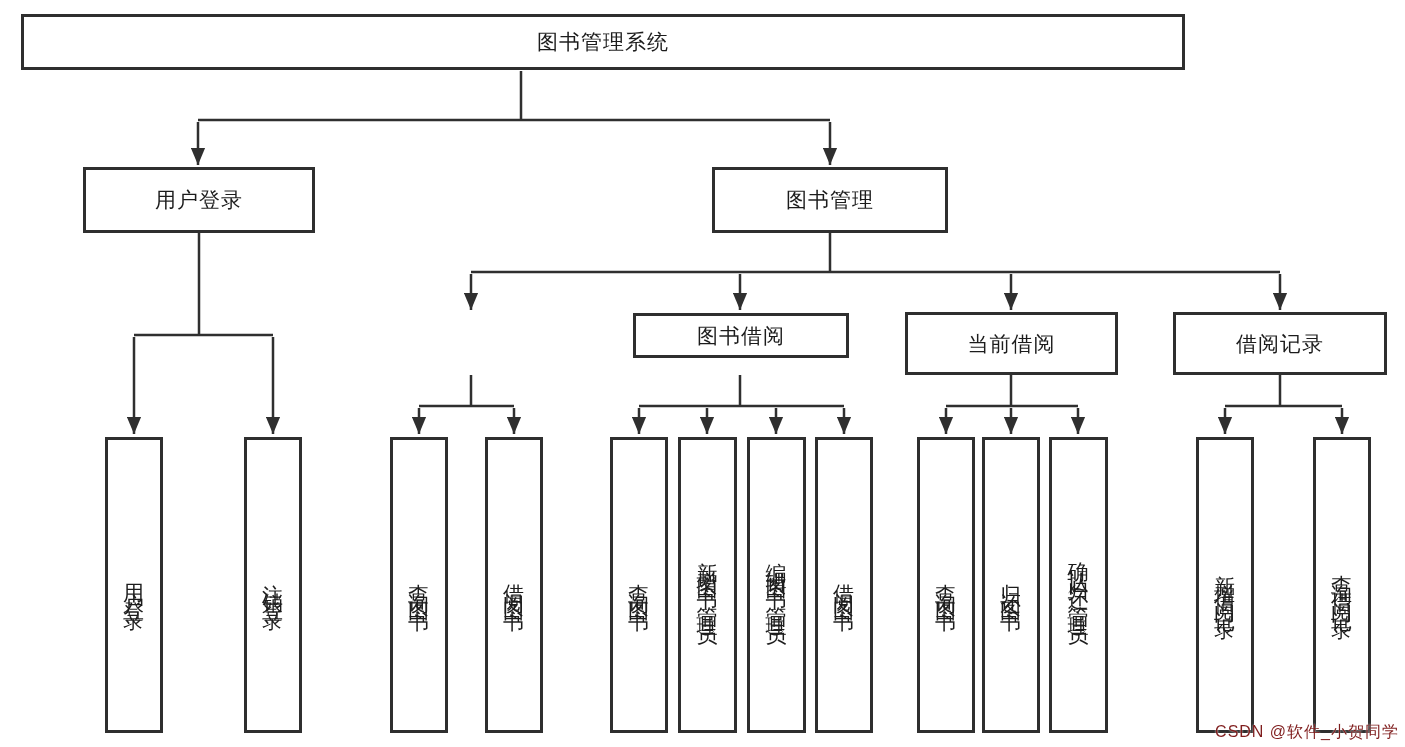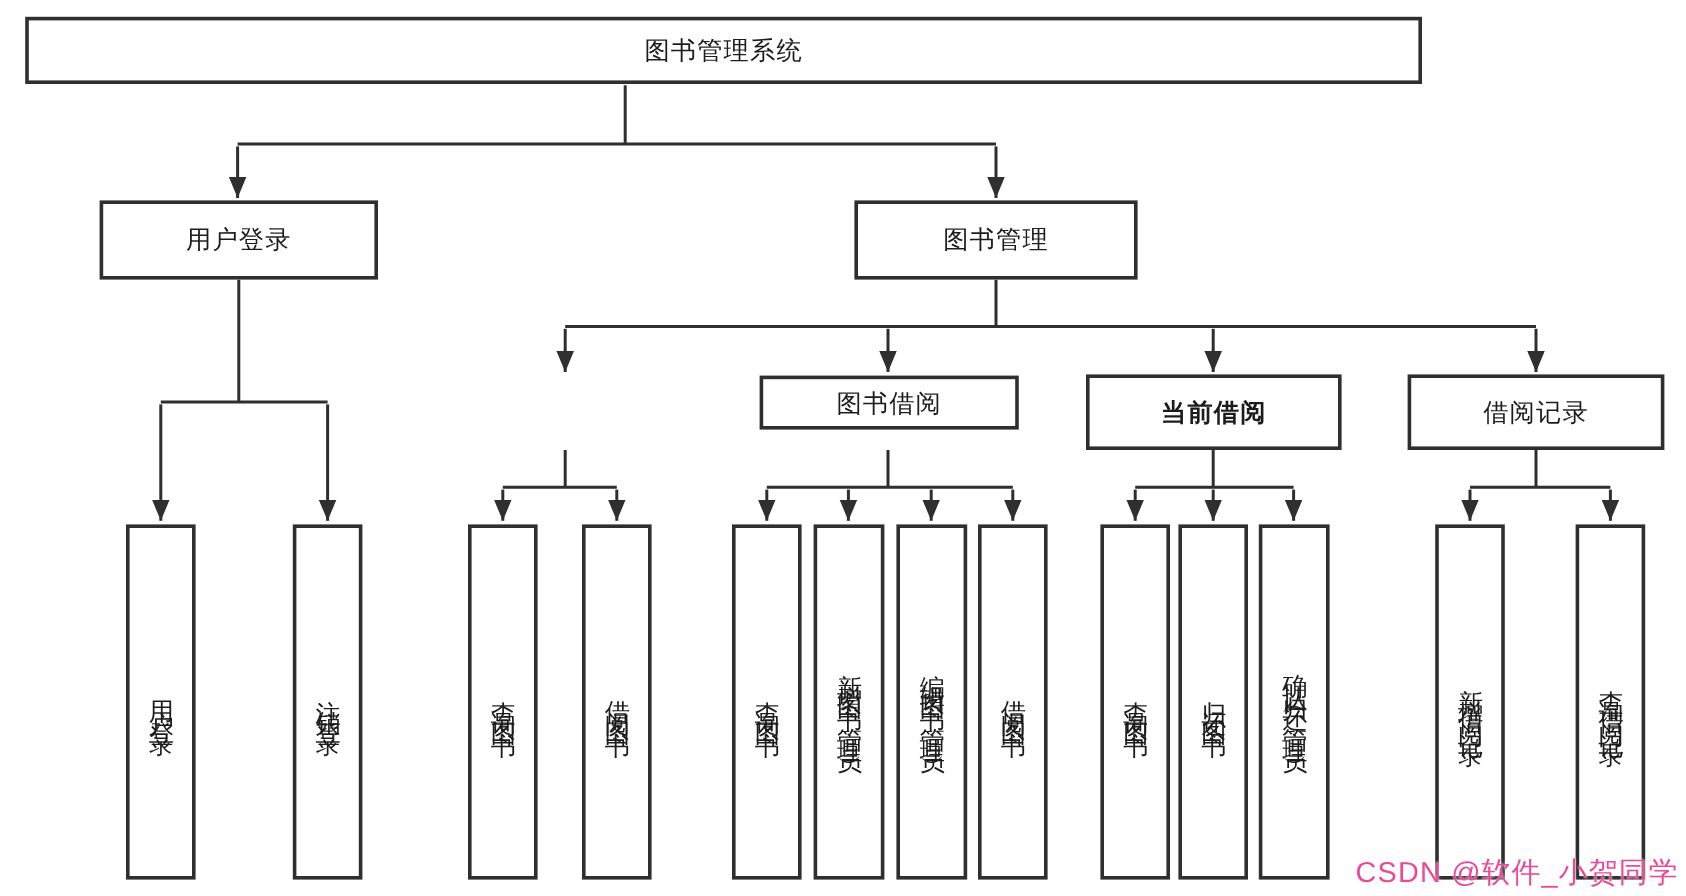--- a/index.html
+++ b/index.html
@@ -43,42 +43,42 @@
     font-size: 21px;
     letter-spacing: 9px;
     line-height: 1;
     white-space: nowrap;
   }
   .root-box   { left: 21px;  top: 14px;  width: 1164px; height: 56px; text-align: right; }
   .b-user     { left: 83px;  top: 167px; width: 232px;  height: 66px; }
   .b-book     { left: 712px; top: 167px; width: 236px;  height: 66px; }
   .g-newbook  { left: 365px; top: 312px; width: 212px;  height: 63px; }
   .g-borrow   { left: 633px; top: 295px; width: 216px;  height: 45px; margin-top: 18px; }
-  .g-current  { left: 905px; top: 312px; width: 213px;  height: 63px; font-weight: bold; }
+  .g-current  { left: 905px; top: 312px; width: 213px;  height: 63px; }
   .g-records  { left: 1173px;top: 312px; width: 214px;  height: 63px; text-align: right; }
   .leaf { top: 437px; height: 296px; width: 58px; }
   .l-login    { left: 105px; }
   .l-logout   { left: 244px; }
   .l-nb-query { left: 390px; }
   .l-nb-borrow{ left: 485px; }
   .l-bb-query { left: 610px; }
   .l-bb-add   { left: 678px; width: 59px; }
   .l-bb-edit  { left: 747px; width: 59px; }
   .l-bb-borrow{ left: 815px; }
   .l-cb-query { left: 917px; }
   .l-cb-return{ left: 982px; }
   .l-cb-confirm{ left: 1049px; width: 59px; }
   .l-br-add   { left: 1196px; }
   .l-br-query { left: 1313px; }
   .watermark {
     position: absolute;
     right: 6px;
     bottom: 4px;
-    font-size: 24px;
-    color: #ec4899;
+    font-size: 16px;
+    color: #7f1d1d;
     letter-spacing: 1px;
     text-shadow: 0 0 2px #ffffff;
     z-index: 5;
     white-space: nowrap;
   }
 </style>
 </head>
 <body>
 
 <div id="stage">

